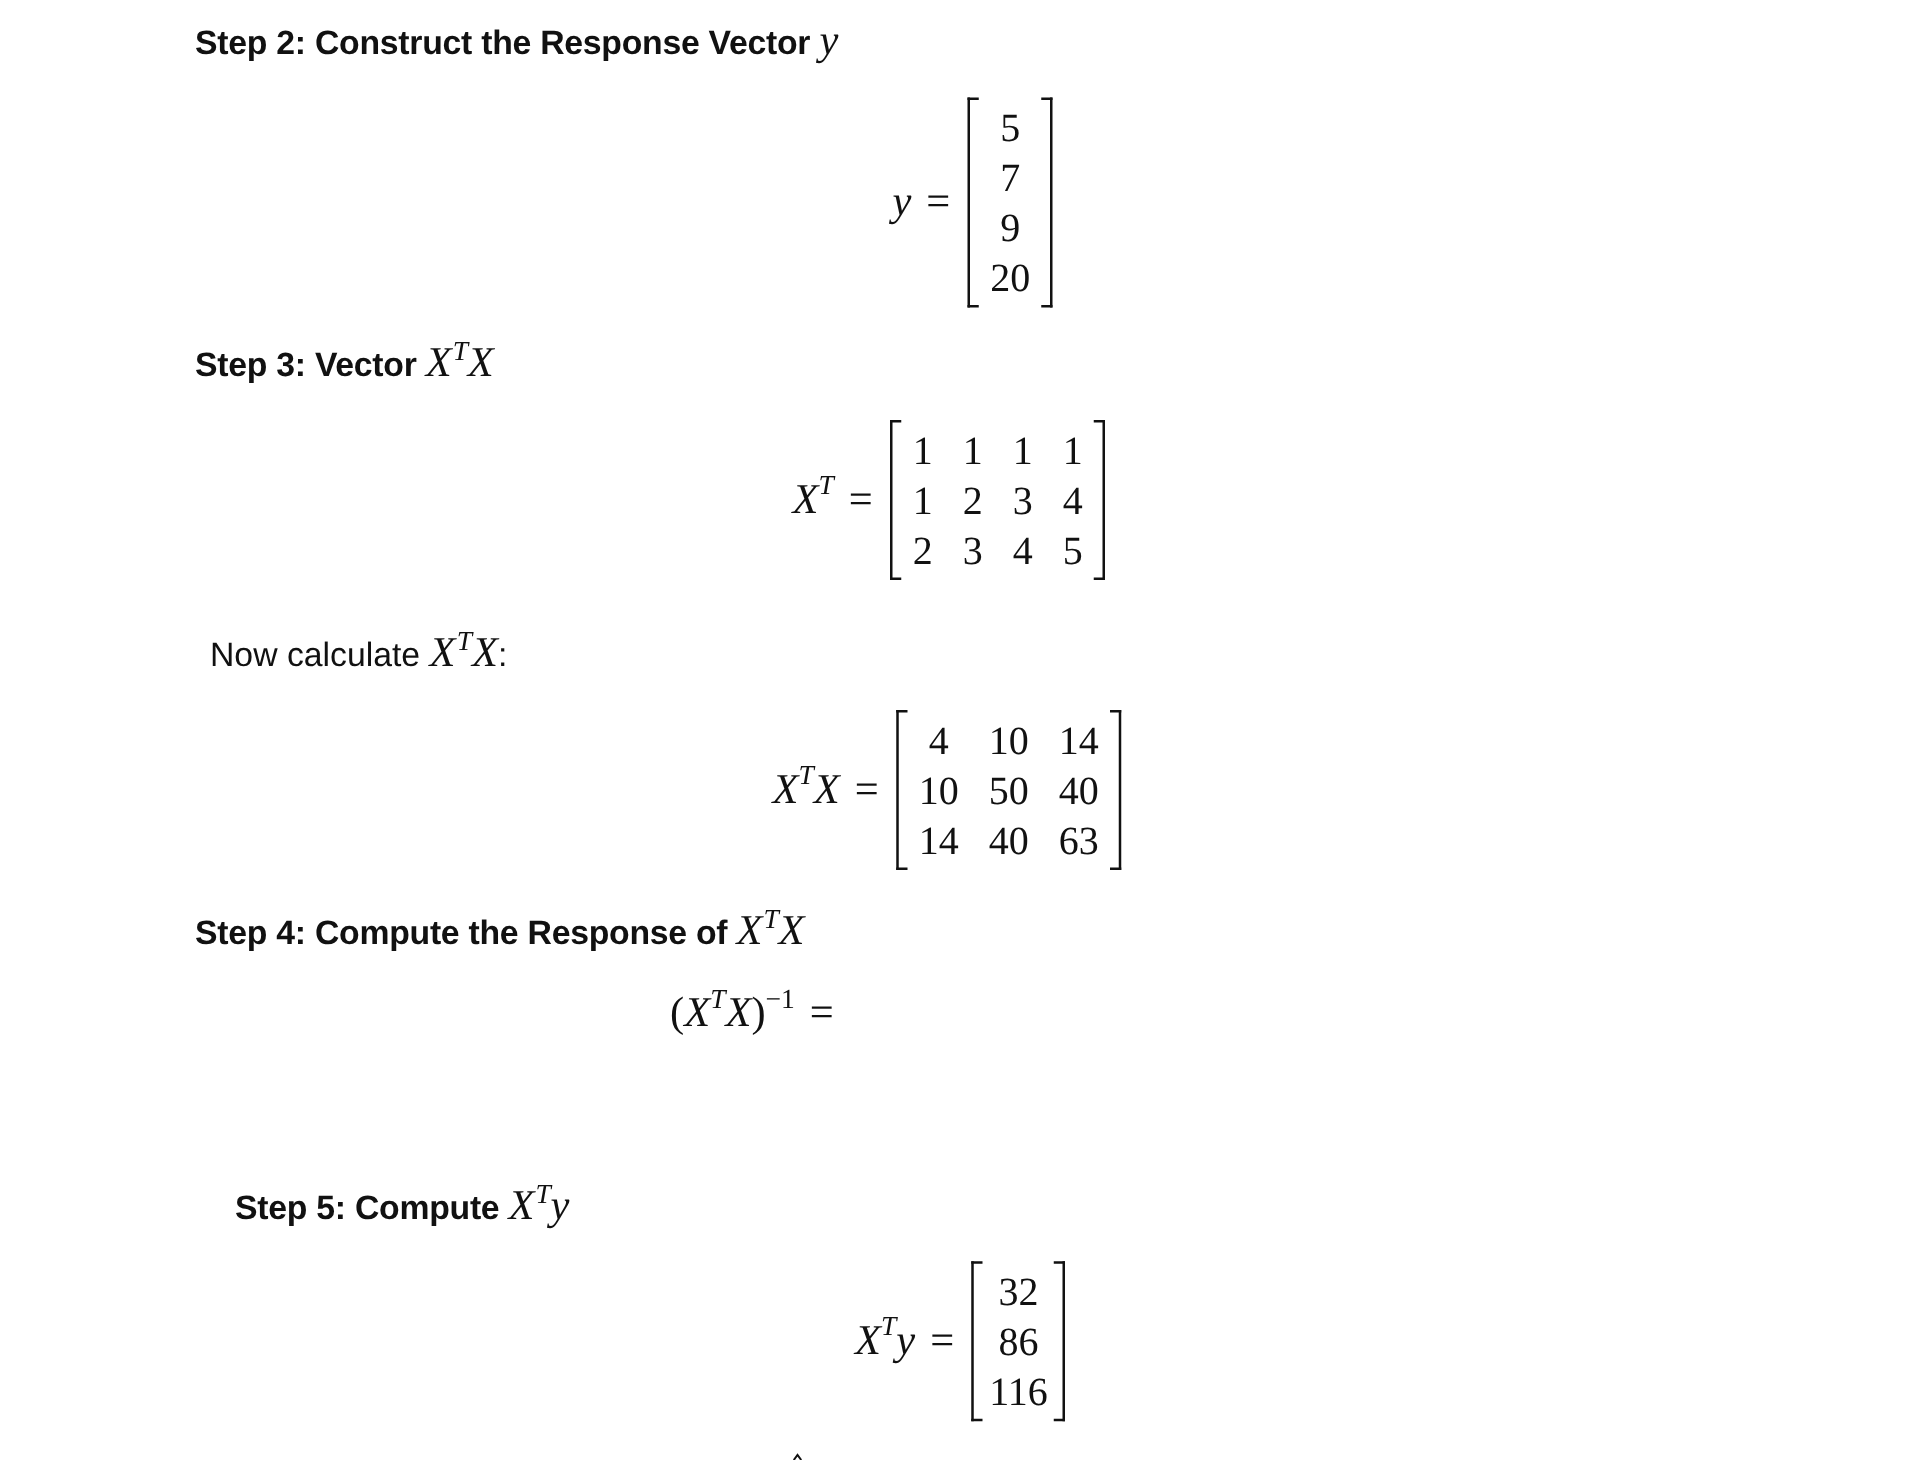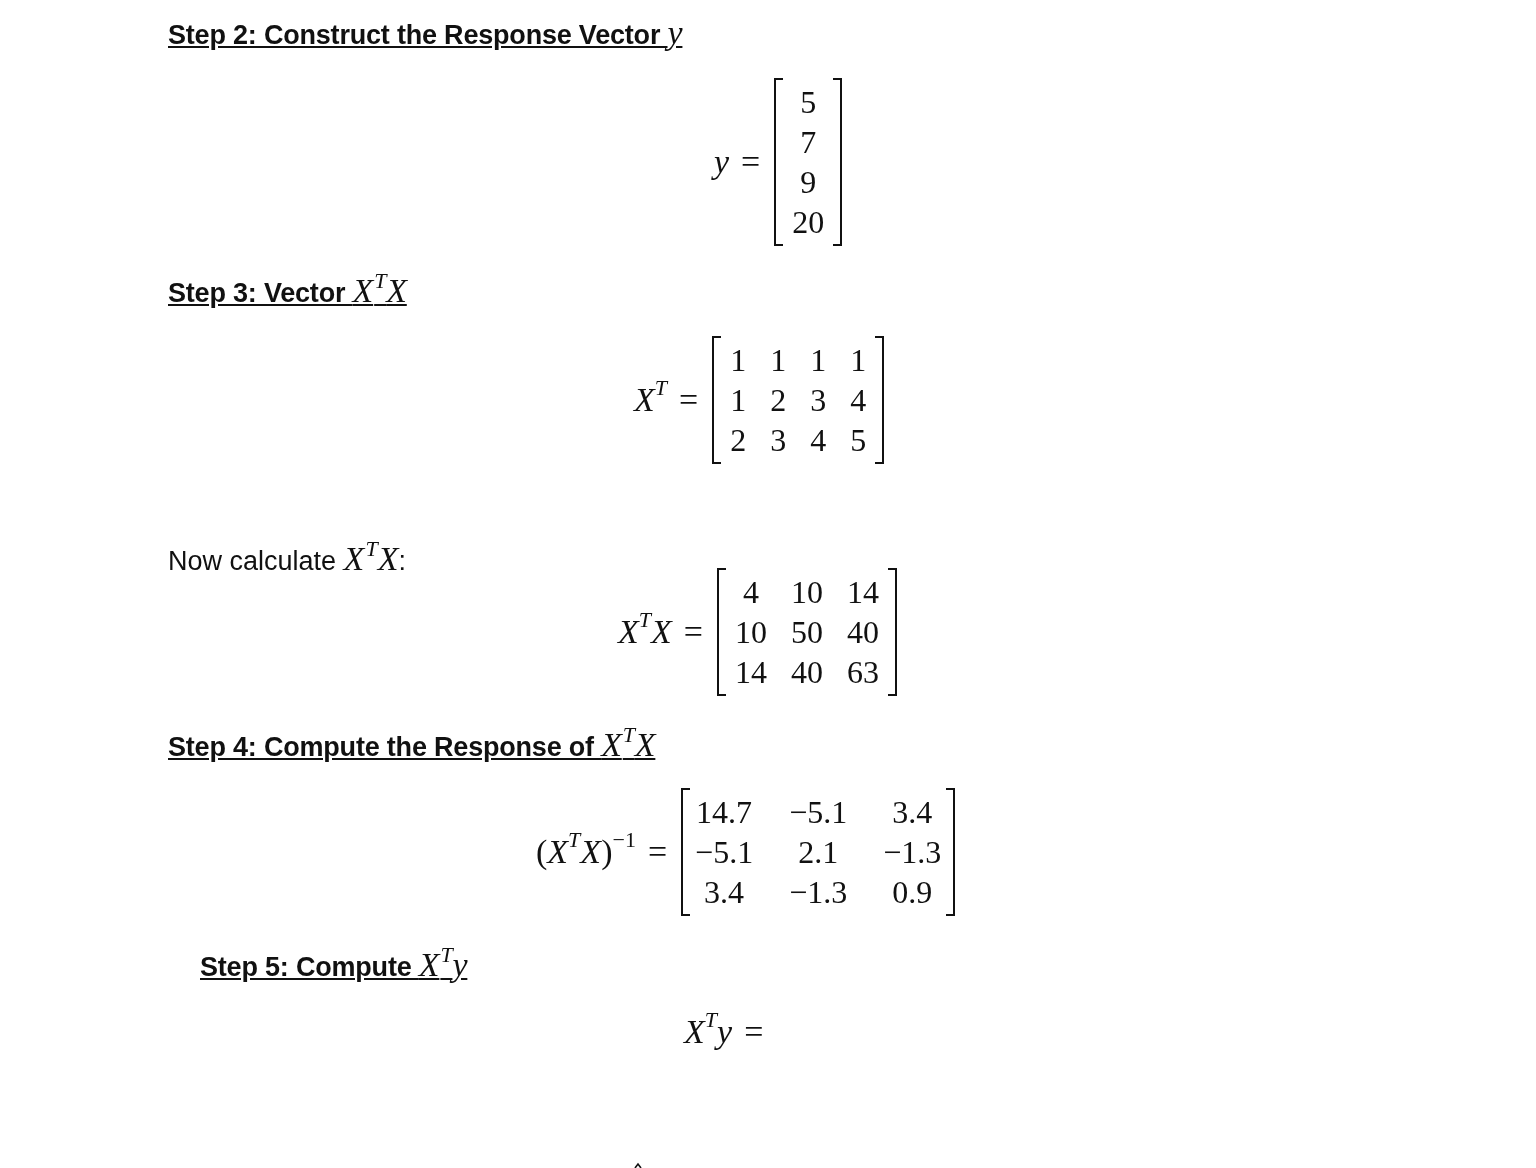--- a/index.html
+++ b/index.html
@@ -1,17 +1,17 @@
 <!DOCTYPE html>
 <html><head>
 <meta charset="utf-8">
 <style>
   html, body { margin:0; padding:0; background:#ffffff; }
   body { width:1536px; height:1168px; position:relative; overflow:hidden; color:#111; }
-  .heading { position:absolute; left:168px; font-family:"Liberation Sans", sans-serif; font-weight:bold; font-size:27px; letter-spacing:-0.2px; white-space:nowrap;text-decoration:underline; }
+  .heading { position:absolute; left:156px; font-family:"Liberation Sans", sans-serif; font-weight:bold; font-size:27px; letter-spacing:-0.2px; white-space:nowrap; }
   .para { position:absolute; left:168px; font-family:"Liberation Sans", sans-serif; font-size:27px; white-space:nowrap; }
   .m { font-family:"Liberation Serif", "DejaVu Serif", serif; font-style:italic; font-weight:normal; font-size:34px; }
   .m sup { font-size:22px; position:relative; top:-4px; vertical-align:top; margin-left:1px; }
   .eq { position:absolute; display:flex; align-items:center; font-family:"Liberation Serif", "DejaVu Serif", serif; font-size:32px; }
   .eq .lhs { font-style:italic; font-size:34px; white-space:nowrap; }
   .eq .lhs sup { font-size:22px; vertical-align:top; position:relative; top:-6px; }
   .eq .lhs .up { font-style:normal; }
   .eq .equals { margin:0 14px 0 12px; font-style:normal; font-size:34px; }
   .matrix { position:relative; padding:0 6px; }
   .matrix::before, .matrix::after { content:""; position:absolute; top:-4px; bottom:-4px; width:7px; border:2px solid #111; }
@@ -79,21 +79,21 @@
         <td class="l">2</td>
         <td>3</td>
         <td>4</td>
         <td class="r">5</td>
       </tr>
     </tbody>
       </table>
   </div>
 </div>
 
-<div class="para" style="top:504px;margin-top:36px;">
+<div class="para" style="top:504px;">
   <span>Now calculate </span><span class="m"><span>X</span><sup>T</sup><span>X</span></span><span>:</span>
 </div>
 
 <div class="eq" style="left:618px; top:572px;">
   <span class="lhs"><span>X</span><sup>T</sup><span>X</span></span>
   <span class="equals">=</span>
   <div class="matrix">
     <table>
       <tbody>
           <tr>
@@ -116,47 +116,41 @@
   </div>
 </div>
 
 <div class="heading" style="top:726px;">
   <span>Step 4: Compute the Response of </span><span class="m"><span>X</span><sup>T</sup><span>X</span></span>
 </div>
 
 <div class="eq" style="left:536px; top:792px;">
   <span class="lhs"><span class="up">(</span><span>X</span><sup>T</sup><span>X</span><span class="up">)</span><sup class="up">−1</sup></span>
   <span class="equals">=</span>
-  <div class="matrix">
-    <table>
-      <tbody>
-          <tr>
-        <td style="padding:0 18px 0 8px;">14.7</td>
-        <td style="padding:0 18px;">−5.1</td>
-        <td style="padding:0 8px 0 18px;">3.4</td>
-      </tr>
-      <tr>
-        <td style="padding:0 18px 0 8px;">−5.1</td>
-        <td style="padding:0 18px;">2.1</td>
-        <td style="padding:0 8px 0 18px;">−1.3</td>
-      </tr>
-      <tr>
-        <td style="padding:0 18px 0 8px;">3.4</td>
-        <td style="padding:0 18px;">−1.3</td>
-        <td style="padding:0 8px 0 18px;">0.9</td>
-      </tr>
-    </tbody>
-      </table>
-  </div>
 </div>
 
 <div class="heading" style="top:946px;margin-left:32px;">
   <span>Step 5: Compute </span><span class="m"><span>X</span><sup>T</sup><span>y</span></span>
 </div>
 
 <div class="eq" style="left:684px; top:1013px;">
   <span class="lhs"><span>X</span><sup>T</sup><span>y</span></span>
   <span class="equals">=</span>
+  <div class="matrix">
+    <table>
+      <tbody>
+          <tr>
+            <td style="padding:0 8px;">32</td>
+          </tr>
+      <tr>
+            <td style="padding:0 8px;">86</td>
+          </tr>
+      <tr>
+            <td style="padding:0 8px;">116</td>
+          </tr>
+    </tbody>
+      </table>
+  </div>
 </div>
 
 <svg class="frag" viewBox="0 0 8 8">
   <path d="M1 8 L4 4 L7 8" stroke="#111" stroke-width="1.6" fill="none"></path>
 </svg>
 
 </body></html>

